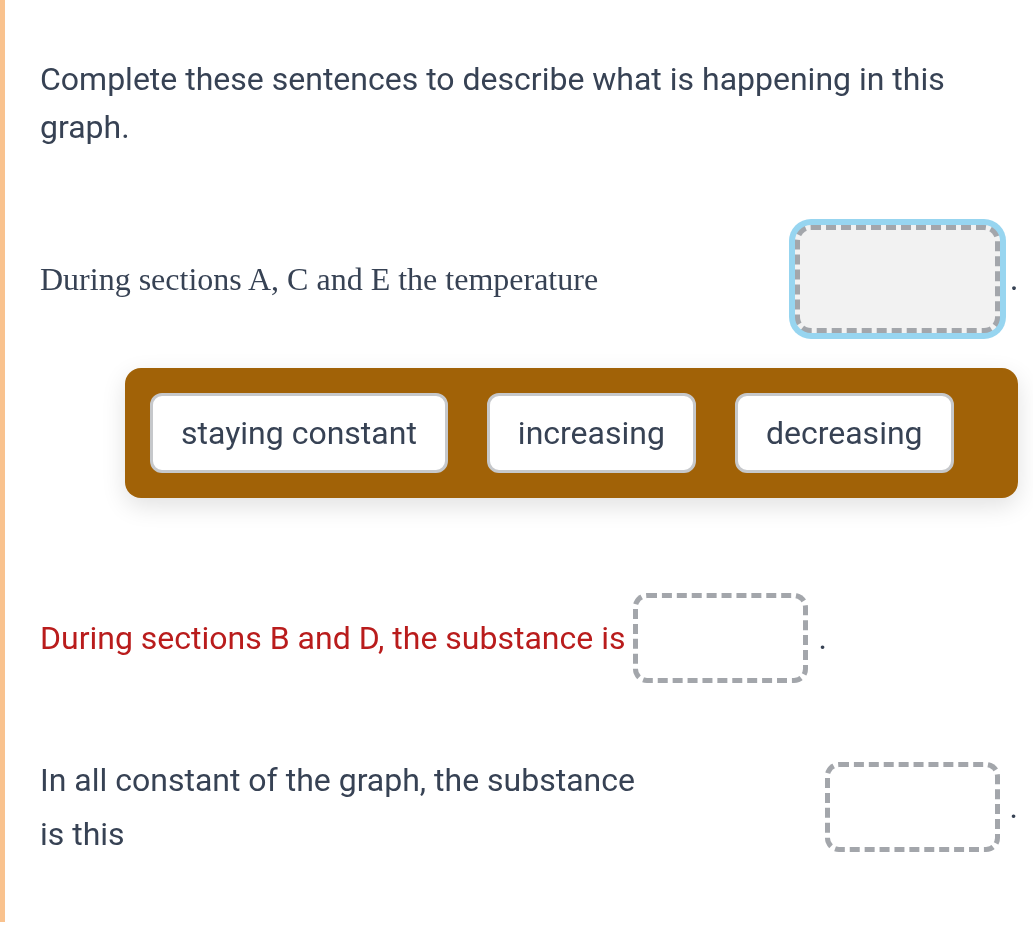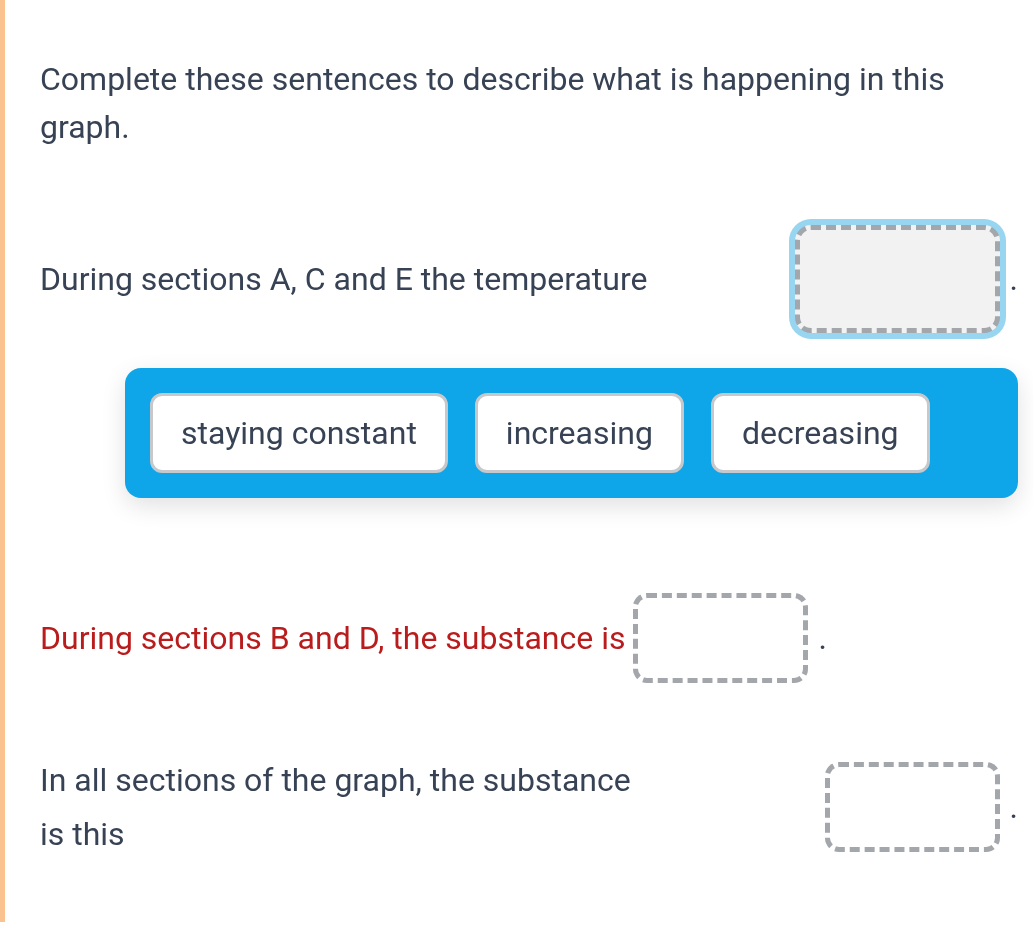--- a/index.html
+++ b/index.html
@@ -23,20 +23,21 @@
       padding-right: 30px;
     }
     .sentence-text {
       font-size: 32px;
       line-height: 1.5;
       color: #b91c1c;
     }
     .row1 {
       display: block;
       margin-bottom: 22px;
+      font-family: Liberation Serif, serif;
     }
     .row1-top {
       display: flex;
       align-items: center;
       justify-content: space-between;
     }
     .row1-top-text {
       font-size: 32px;
       line-height: 1.4;
       color: #374254;
@@ -68,26 +69,26 @@
     }
     .period {
       font-size: 32px;
       color: #374254;
       margin-left: 10px;
     }
     .options-tray {
       margin-left: 85px;
       margin-top: 35px;
       margin-bottom: 95px;
-      background: #0ea5e9;
+      background: #a16207;
       border-radius: 16px;
       padding: 25px 25px 25px 25px;
       box-shadow: 0 8px 24px rgba(0,0,0,0.12);
       display: flex;
-      gap: 27px;
+      gap: 39px;
     }
     .option-button {
       border: 3px solid #c6c8cb;
       border-radius: 12px;
       background: #ffffff;
       color: #374254;
       font-size: 32px;
       padding: 18px 28px;
       cursor: pointer;
       font-family: inherit;
@@ -156,21 +157,21 @@
   <div class="row-inline">
     <span class="sentence-text">During sections B and D, the substance is</span>
     <div class="right-group">
       <span class="blank-inactive"></span>
       <span class="period">.</span>
     </div>
   </div>
 
   <div class="row3">
     <div class="row3-textblock">
-      <span class="row3-line">In all sections of the graph, the substance</span>
+      <span class="row3-line">In all constant of the graph, the substance</span>
       <span class="row3-line">is this</span>
     </div>
     <div class="right-group">
       <span class="blank-inactive"></span>
       <span class="period">.</span>
     </div>
   </div>
 
 </div>
 

